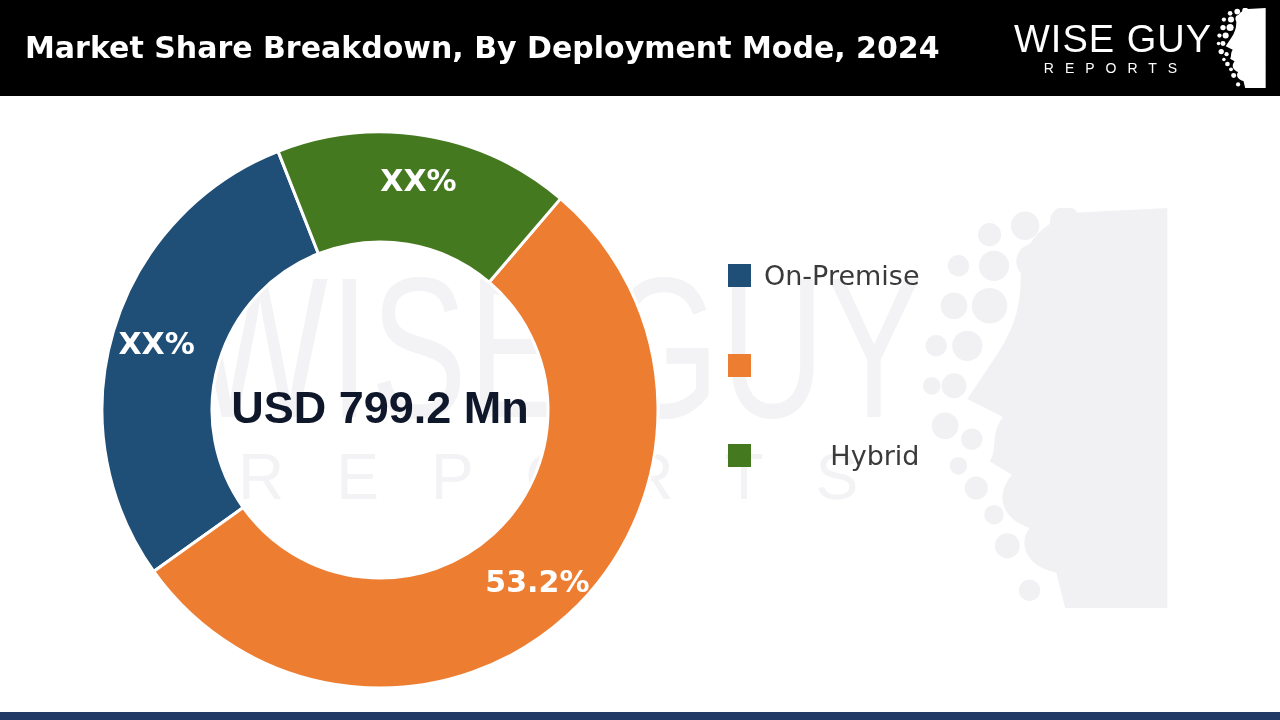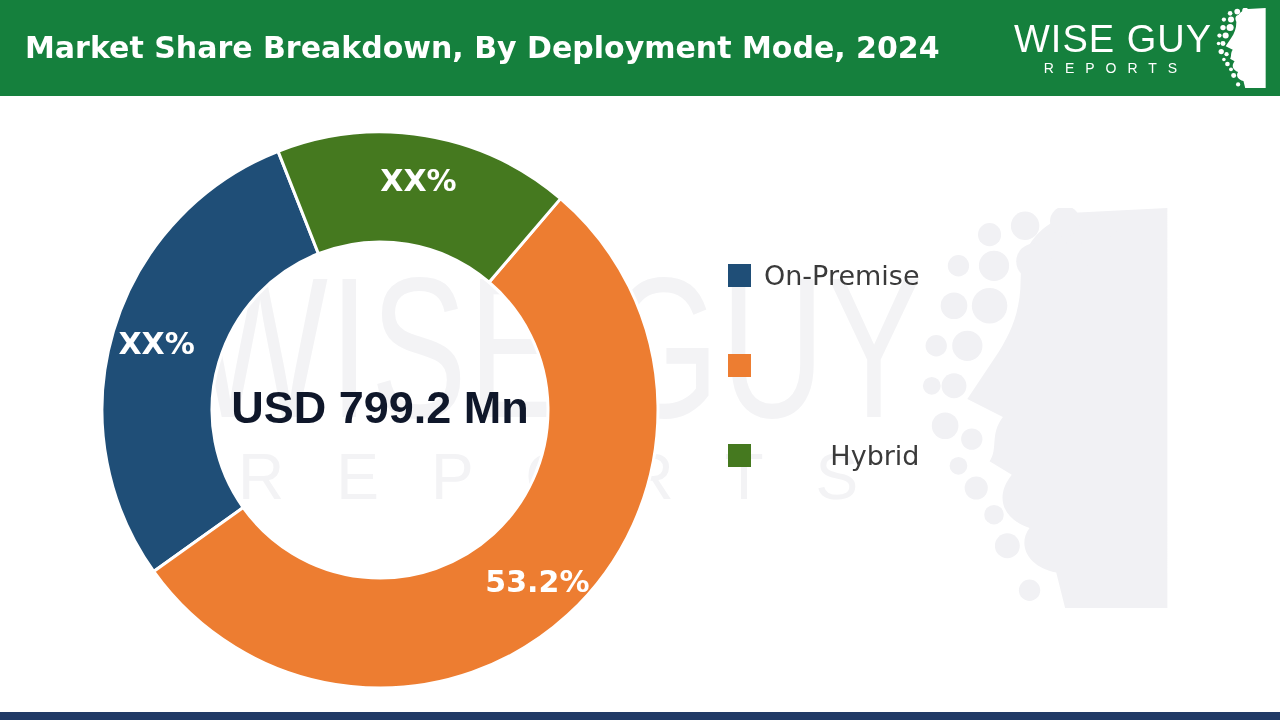--- a/index.html
+++ b/index.html
@@ -4,21 +4,21 @@
 <style>
   html,body { margin:0; padding:0; }
   body {
     width:1280px; height:720px; position:relative; overflow:hidden;
     background:#ffffff; font-family:"DejaVu Sans", sans-serif;
   }
 
   
   .header {
     position:absolute; top:0; left:0; width:1280px; height:96px;
-    background:#15803d;
+    background:#000000;
   }
   .title {
     position:absolute; left:25px; top:0; height:96px; line-height:96px;
     color:#ffffff; font-size:30px; font-weight:bold; white-space:nowrap;
   }
   .logo {
     position:absolute; right:14px; top:7px; height:82px;
     display:flex; align-items:center;
   }
   .logo-text {

